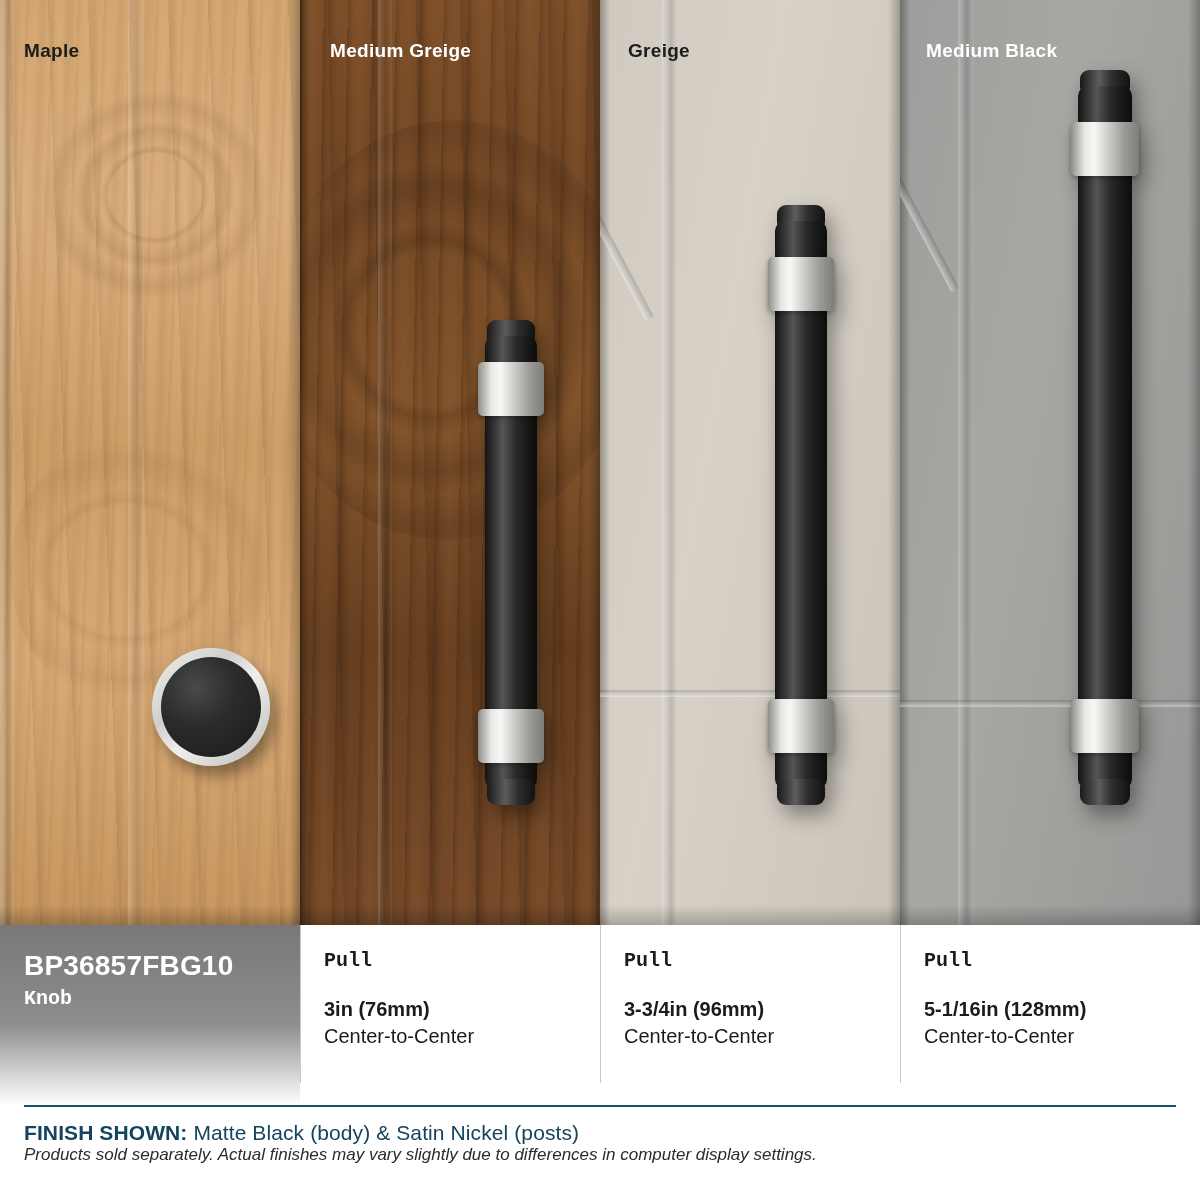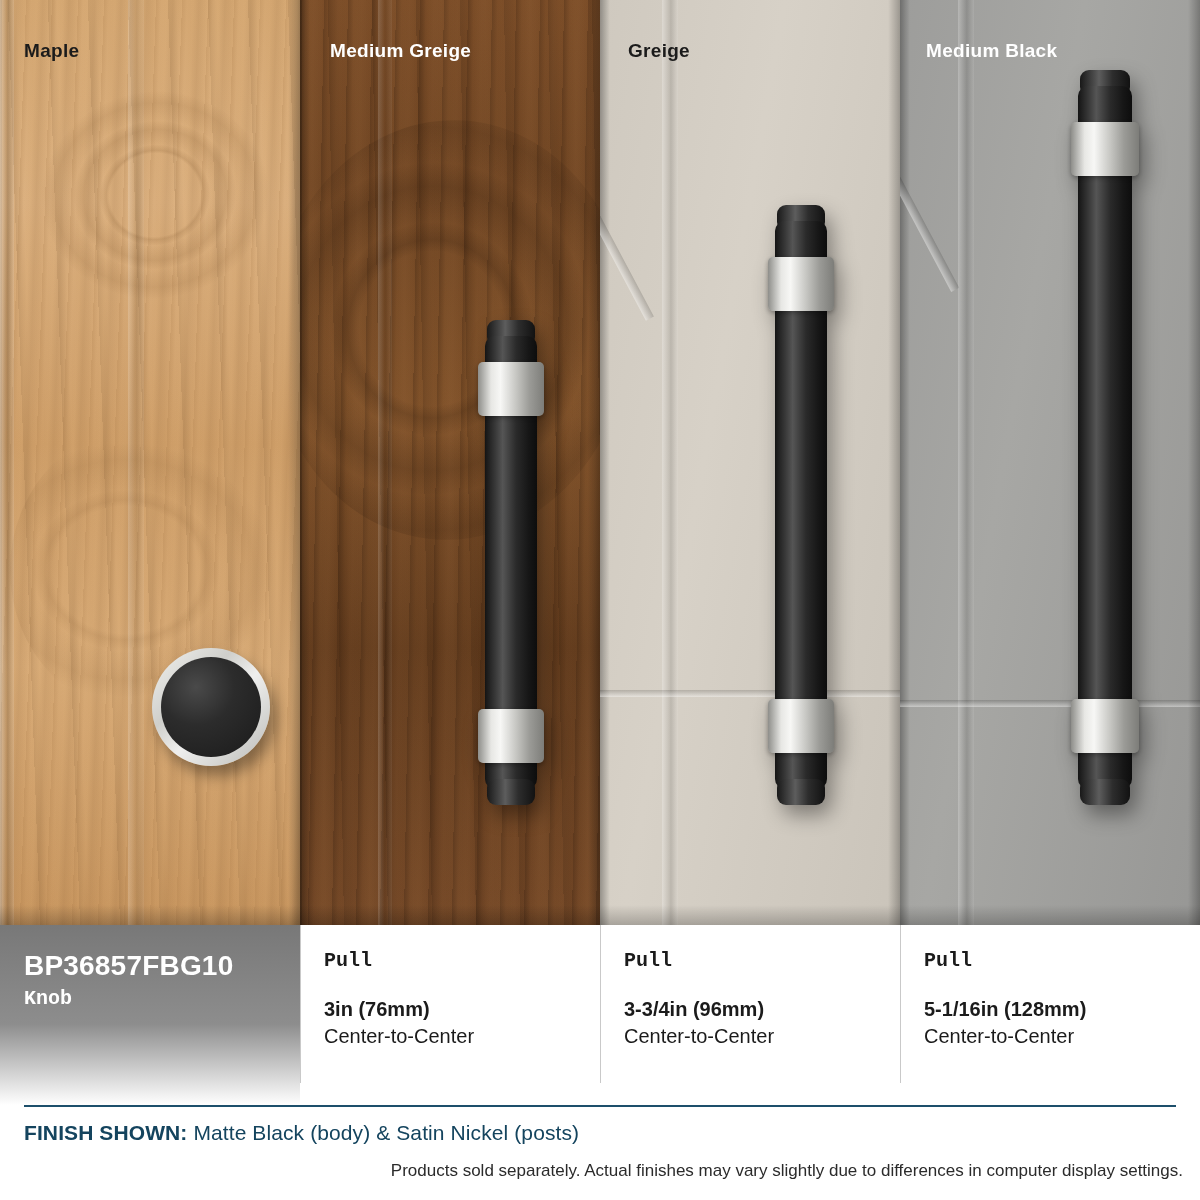--- a/index.html
+++ b/index.html
@@ -268,39 +268,39 @@
   .heading.light { color: #ffffff; }
 
   
   .footer {
     position: absolute;
     left: 0; top: 1105px;
     width: 1200px;
     height: 95px;
     background: #ffffff;
     box-sizing: border-box;
-    padding: 16px 17px 0 24px;
+    padding: 16px 23px 0 24px;
   }
   .footer .rule {
     position: absolute;
     left: 24px; right: 24px; top: 0;
     height: 2px;
     background: #1d4f6b;
   }
   .finish {
     font-size: 21px;
     color: #14445e;
     letter-spacing: 0.1px;
   }
   .finish b { font-weight: 700; }
   .disclaimer {
-    margin-top: 16px;
+    margin-top: 0;
     font-size: 17px;
+    font-style: italic;
     color: #2b2b2b;
-    text-align: right;
   }
 </style>
 </head>
 <body>
 
 <div id="sheet">
 
   <div class="panels">
 
     <div class="panel maple">

